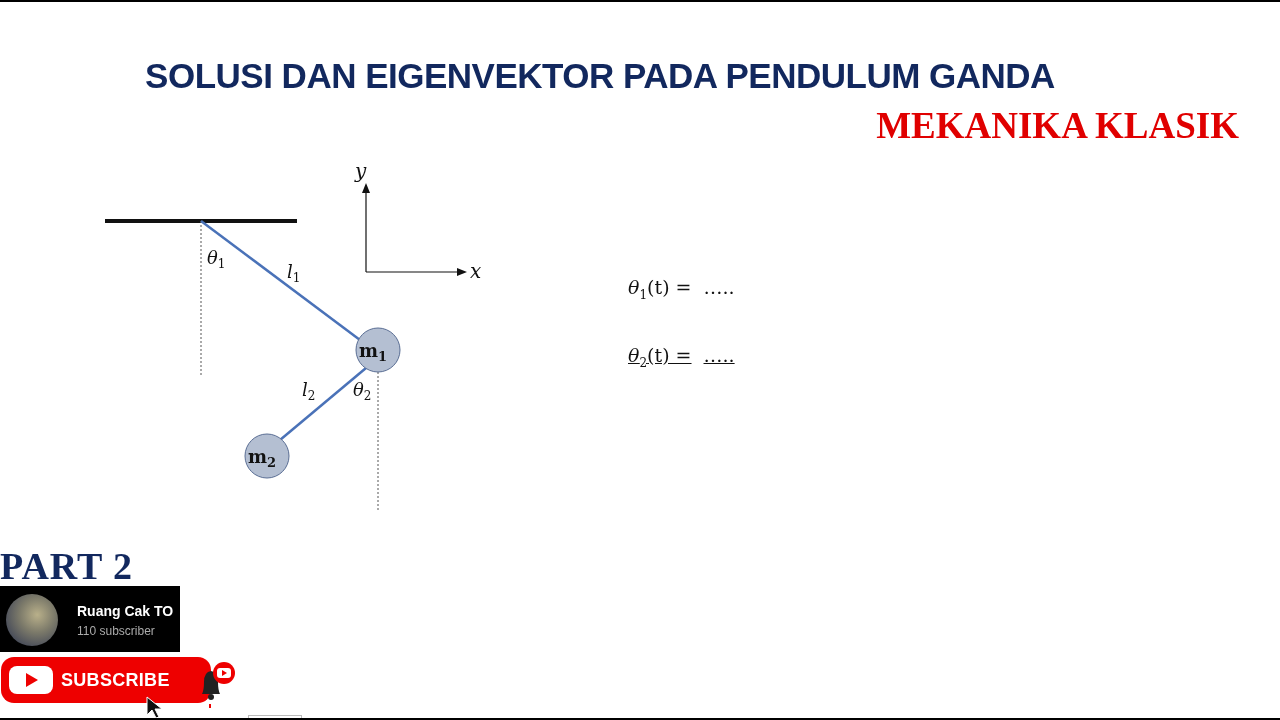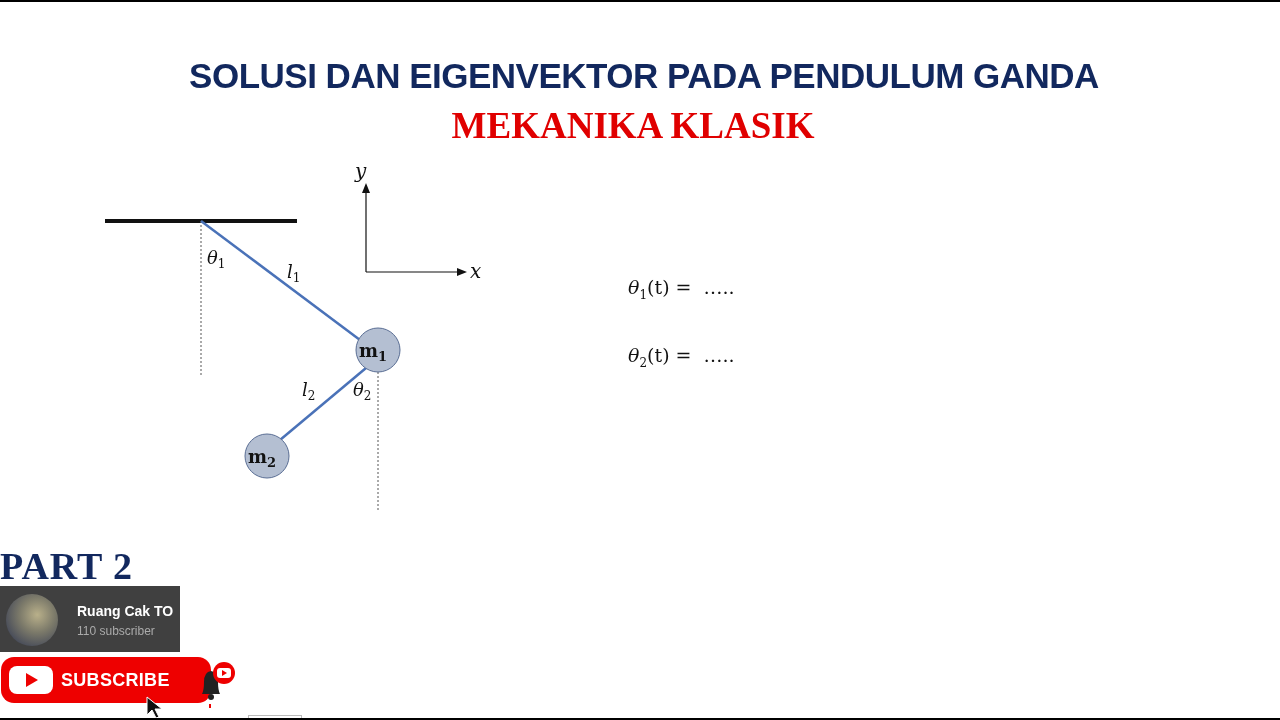--- a/index.html
+++ b/index.html
@@ -1,28 +1,28 @@
 <!DOCTYPE html>
 <html><head>
 <meta charset="utf-8">
 <style>
   html, body { margin: 0; padding: 0; }
   body { width: 1280px; height: 720px; position: relative; overflow: hidden; background: #ffffff; font-family: "Liberation Sans", sans-serif; }
   .frame-top { position: absolute; left: 0; top: 0; width: 1280px; height: 2px; background: #000; }
   .frame-bottom { position: absolute; left: 0; top: 718px; width: 1280px; height: 2px; background: #000; }
-  .title { position: absolute; left: 0; width: 1200px; top: 56px; text-align: center; color: #12285e; font-family: "Liberation Sans", sans-serif; font-weight: bold; font-size: 35px; letter-spacing: -0.5px; padding-left: 44px; }
-  .subtitle { position: absolute; left: 16px; width: 1234px; top: 104px; text-align: center; color: #e00000; font-family: "Liberation Serif", serif; font-weight: bold; font-size: 37px; }
+  .title { position: absolute; left: 0; width: 1200px; top: 56px; text-align: center; color: #12285e; font-family: "Liberation Sans", sans-serif; font-weight: bold; font-size: 35px; letter-spacing: -0.5px; }
+  .subtitle { position: absolute; left: 5px; width: 1234px; top: 104px; text-align: right; color: #e00000; font-family: "Liberation Serif", serif; font-weight: bold; font-size: 37px; }
   .part { position: absolute; left: 0; width: 1260px; top: 544px; color: #12285e; font-family: "Liberation Serif", serif; font-weight: bold; font-size: 38px; letter-spacing: 1px; }
   svg.diagram { position: absolute; left: 0; top: 0; }
   .math { font-family: "DejaVu Serif", serif; font-style: italic; }
   .eq { position: absolute; left: 580px; font-family: "DejaVu Serif", serif; font-size: 19px; color: #111; white-space: nowrap; margin-left: 48px; }
   .eq i { font-style: italic; }
   .eq sub { font-size: 12px; font-style: normal; }
   .eq .dots { margin-left: 12px; font-style: normal; }
-  .channel { position: absolute; left: 0; top: 586px; width: 180px; height: 66px; background: #404040; }
+  .channel { position: absolute; left: 0; top: 586px; width: 180px; height: 66px; background: #000000; }
   .avatar { position: absolute; left: 6px; top: 8px; width: 52px; height: 52px; border-radius: 50%; background: radial-gradient(circle at 60% 40%, #b9b08a 0%, #7c7a6a 40%, #4a4e5a 75%, #2e3140 100%); }
   .ch-name { position: absolute; left: 77px; top: 17px; color: #fff; font-weight: bold; font-size: 14px; }
   .ch-subs { position: absolute; left: 77px; top: 38px; color: #aaa; font-size: 12px; }
   .sub-btn { position: absolute; left: 1px; top: 657px; width: 210px; height: 46px; background: #ee0000; border-radius: 13px; cursor: pointer; }
   .yt-logo { position: absolute; left: 8px; top: 9px; width: 44px; height: 28px; background: #fff; border-radius: 8px; }
   .yt-logo:after { content: ""; position: absolute; left: 17px; top: 7px; border-left: 12px solid #ee0000; border-top: 7px solid transparent; border-bottom: 7px solid transparent; }
   .sub-label { position: absolute; left: 60px; top: 13px; color: #fff; font-weight: bold; font-size: 18px; letter-spacing: 0.3px; }
   .bell { position: absolute; left: 190px; top: 660px; width: 52px; height: 48px; }
   .cursor { position: absolute; left: 146px; top: 696px; width: 20px; height: 24px; }
   .tab-stub { position: absolute; left: 248px; top: 715px; width: 52px; height: 4px; border: 1px solid #bbb; border-bottom: none; background: #fff; }
@@ -61,21 +61,21 @@
   <text x="353" y="396" class="math" font-size="18" fill="#111"><tspan>θ</tspan><tspan dy="4" font-size="12" font-style="normal">2</tspan></text>
   <text x="302" y="396" class="math" font-size="18" fill="#111"><tspan>l</tspan><tspan dy="4" font-size="12" font-style="normal">2</tspan></text>
 
   <text x="359" y="357" font-family="DejaVu Serif, serif" font-weight="bold" font-size="18" fill="#111"><tspan>m</tspan><tspan dy="4" font-size="13">1</tspan></text>
   <text x="248" y="463" font-family="DejaVu Serif, serif" font-weight="bold" font-size="18" fill="#111"><tspan>m</tspan><tspan dy="4" font-size="13">2</tspan></text>
 </svg>
 
 <div class="eq" style="top:276px;">
   <i>θ</i><sub>1</sub><span>(t) =</span><span class="dots">…..</span>
 </div>
-<div class="eq" style="top:344px;">
+<div class="eq" style="top:344px;text-decoration:underline;">
   <i>θ</i><sub>2</sub><span>(t) =</span><span class="dots">…..</span>
 </div>
 
 <div class="part">PART 2</div>
 
 <div class="channel">
   <div class="avatar"></div>
   <div class="ch-name">Ruang Cak TO</div>
   <div class="ch-subs">110 subscriber</div>
 </div>

